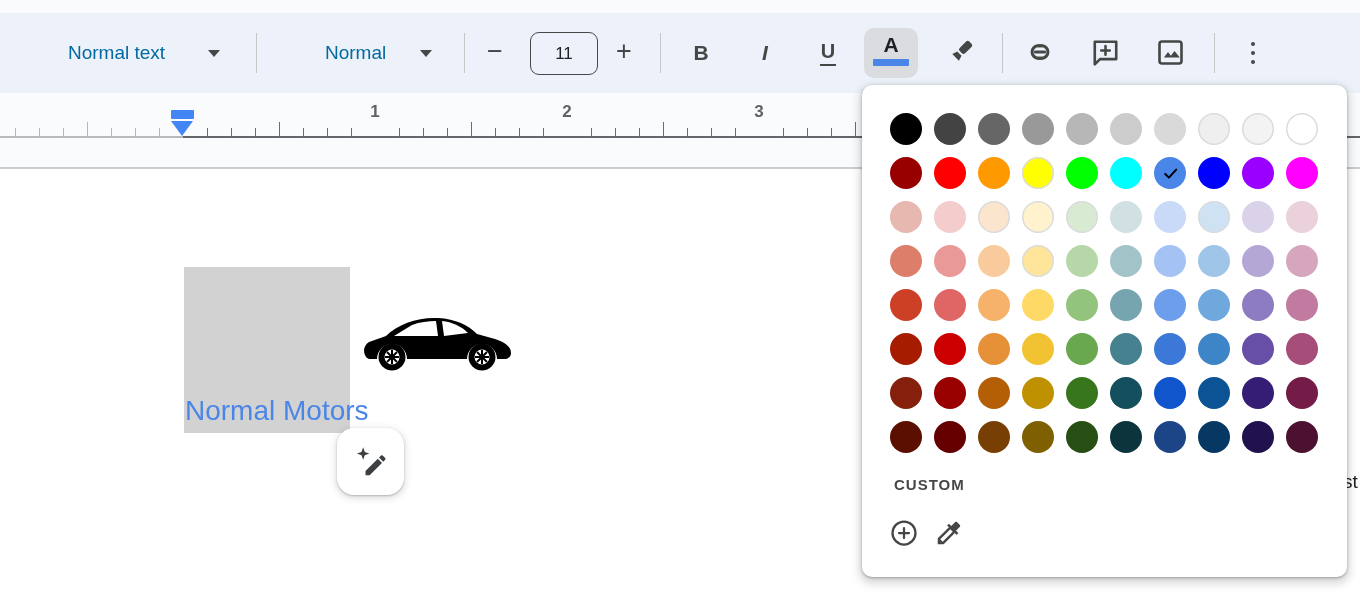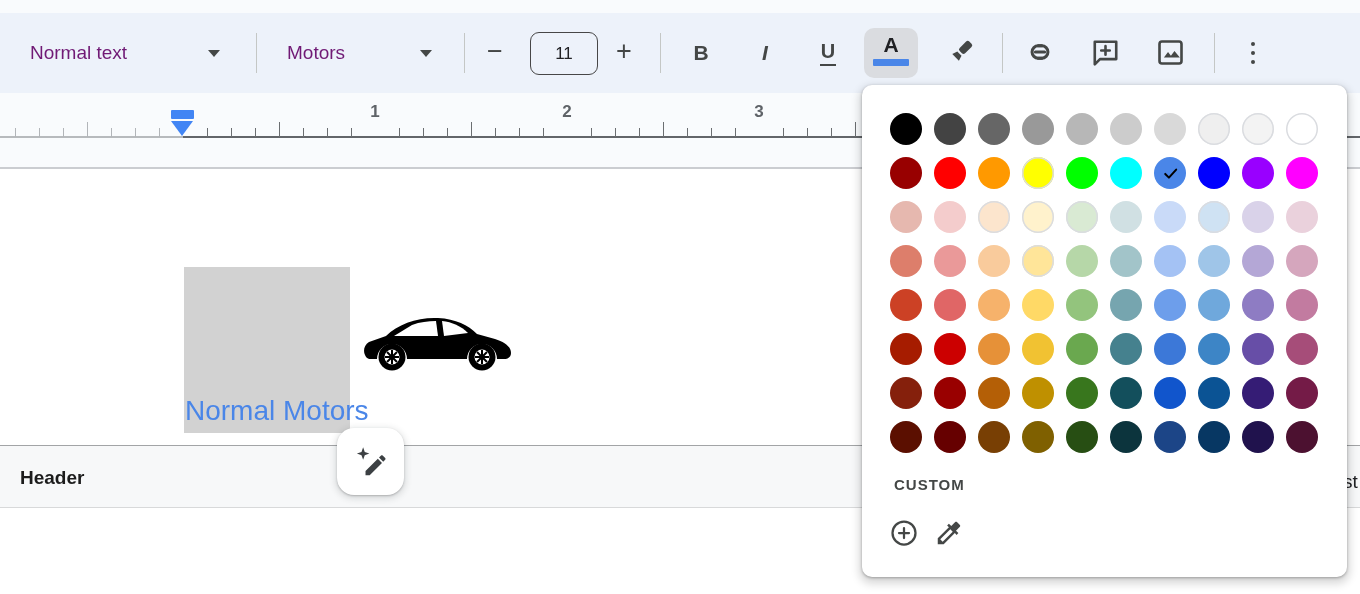--- a/index.html
+++ b/index.html
@@ -5,21 +5,21 @@
   html,body{margin:0;padding:0;background:#fff;}
   .stage{position:relative;width:1360px;height:594px;overflow:hidden;
          font-family:"Liberation Sans",sans-serif;color:#3c4043;background:#fff;}
   .abs{position:absolute;}
 
   
   .top-strip{left:0;top:0;width:1360px;height:13px;background:#f9fbfd;}
   .toolbar{left:0;top:13px;width:1360px;height:80px;background:#edf2fa;}
   .tb-item{position:absolute;display:flex;align-items:center;justify-content:center;
            color:#3c4043;cursor:pointer;}
-  .tb-label{font-size:19px;color:#701a75;}
+  .tb-label{font-size:19px;color:#0369a1;margin-left:38px;}
   .caret{width:0;height:0;border-left:6px solid transparent;border-right:6px solid transparent;
          border-top:7px solid #444746;}
   .tb-divider{position:absolute;top:20px;width:1px;height:40px;background:#c4c7c5;}
   .sign{font-size:27px;font-weight:400;color:#444746;line-height:1;}
   .size-box{position:absolute;left:530px;top:19px;width:66px;height:41px;border:1.5px solid #474747;
             border-radius:9px;display:flex;align-items:center;justify-content:center;
             font-size:17px;color:#202124;background:transparent;}
   .fmt{font-size:21px;font-weight:700;color:#444746;}
   .fmt-i{font-size:21px;font-weight:600;font-style:italic;color:#444746;}
   .fmt-u{font-size:20px;font-weight:600;color:#444746;border-bottom:2.5px solid #444746;padding:0 1px 1px 1px;}
@@ -79,21 +79,21 @@
     <div class="tb-item" style="left:30px;top:0;height:80px;">
       <span class="tb-label">Normal text</span>
     </div>
     <div class="tb-item" style="left:208px;top:0;height:80px;">
       <span class="caret"></span>
     </div>
 
     <div class="tb-divider" style="left:256px;"></div>
 
     <div class="tb-item" style="left:287px;top:0;height:80px;">
-      <span class="tb-label">Motors</span>
+      <span class="tb-label">Normal</span>
     </div>
     <div class="tb-item" style="left:420px;top:0;height:80px;">
       <span class="caret"></span>
     </div>
 
     <div class="tb-divider" style="left:464px;"></div>
 
     <div class="tb-item" style="left:481px;top:0;height:76px;width:28px;">
       <span class="sign">−</span>
     </div>
@@ -252,23 +252,20 @@
       <g stroke="#000" stroke-width="2">
           <line x1="120" y1="37" x2="120" y2="51"></line>
           <line x1="113" y1="44" x2="127" y2="44"></line>
       <line x1="115" y1="39" x2="125" y2="49"></line>
           <line x1="125" y1="39" x2="115" y2="49"></line>
         </g>
       <circle cx="120" cy="44" r="2.6" fill="#000"></circle>
     </g>
   </svg>
 
-  <div class="abs header-bar">
-    <span class="header-label">Header</span>
-  </div>
   <span class="abs clipped">st</span>
 
   <div class="abs magic-btn">
     <svg width="38" height="38" viewBox="0 0 28 28" fill="#3c4043">
       <path d="M8.2,3.2 L9.4,6.6 L12.8,7.8 L9.4,9 L8.2,12.4 L7,9 L3.6,7.8 L7,6.6 Z"></path>
       <path transform="translate(7.5,6.5) scale(0.82)" d="M3,17.25V21h3.75L17.81,9.94l-3.75-3.75L3,17.25z
         M20.71,7.04c0.39-0.39,0.39-1.02,0-1.41l-2.34-2.34c-0.39-0.39-1.02-0.39-1.41,0l-1.83,1.83l3.75,3.75L20.71,7.04z"></path>
     </svg>
   </div>
 

